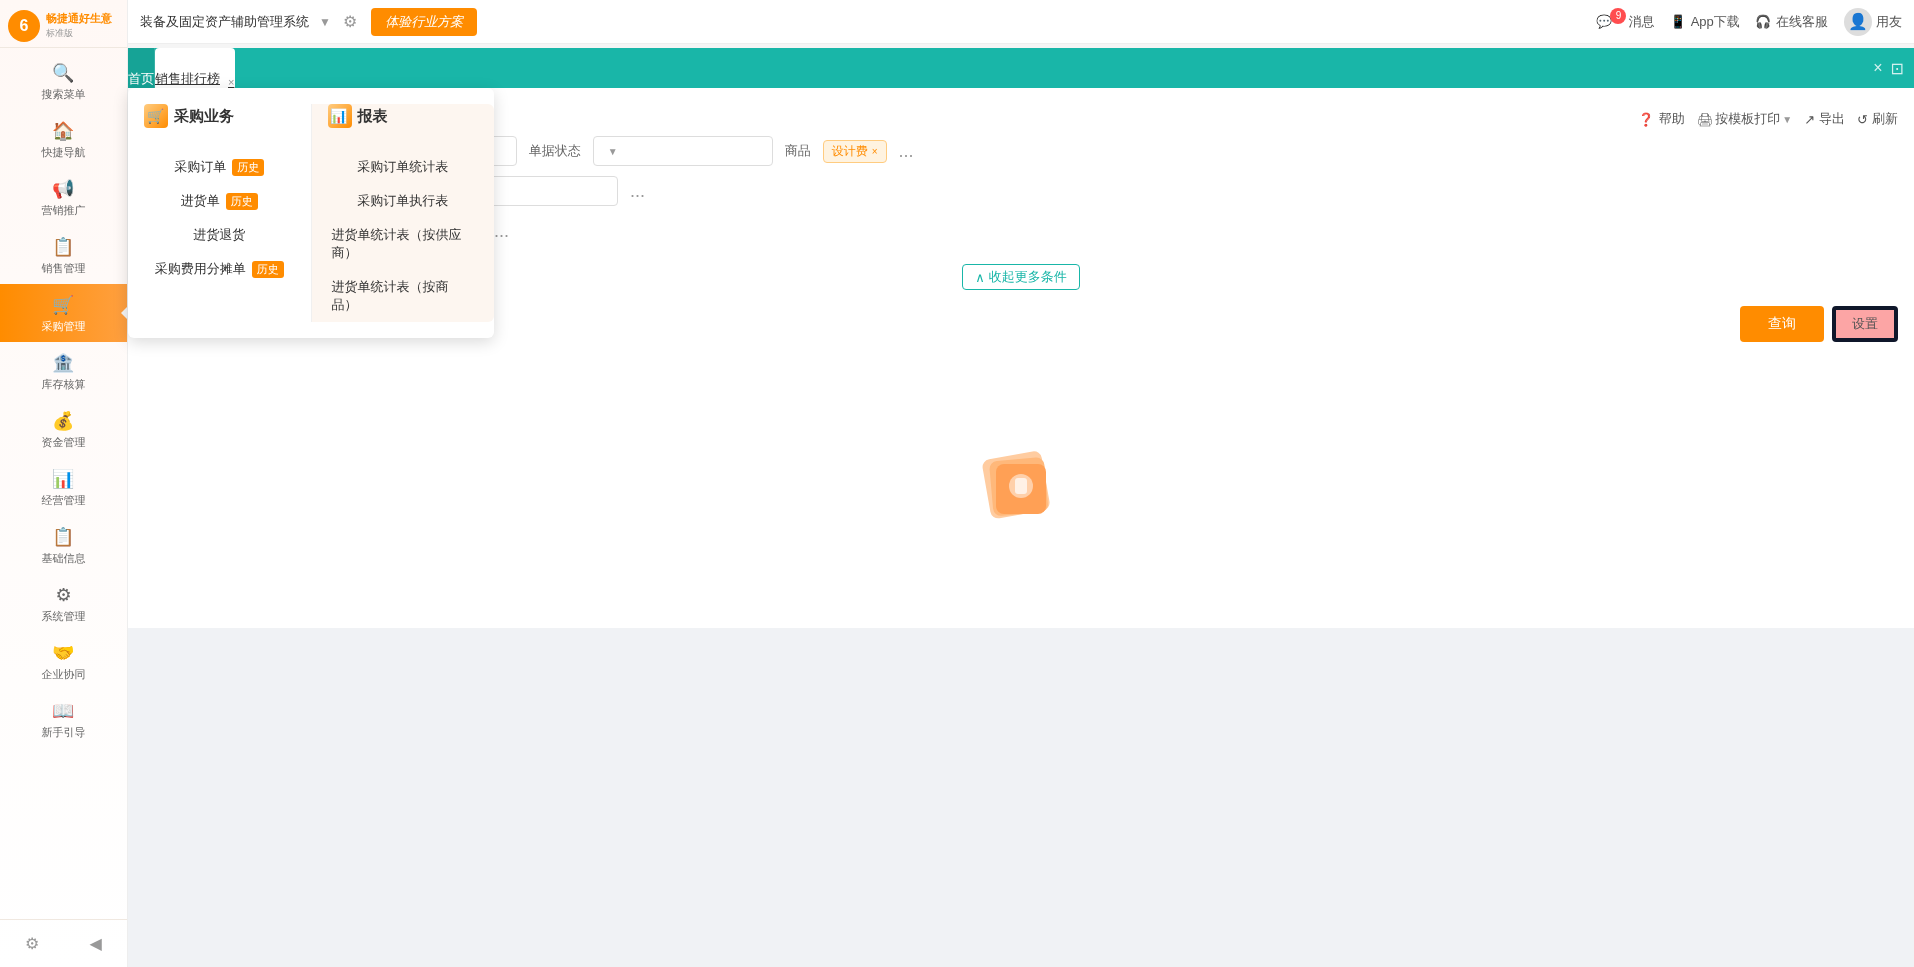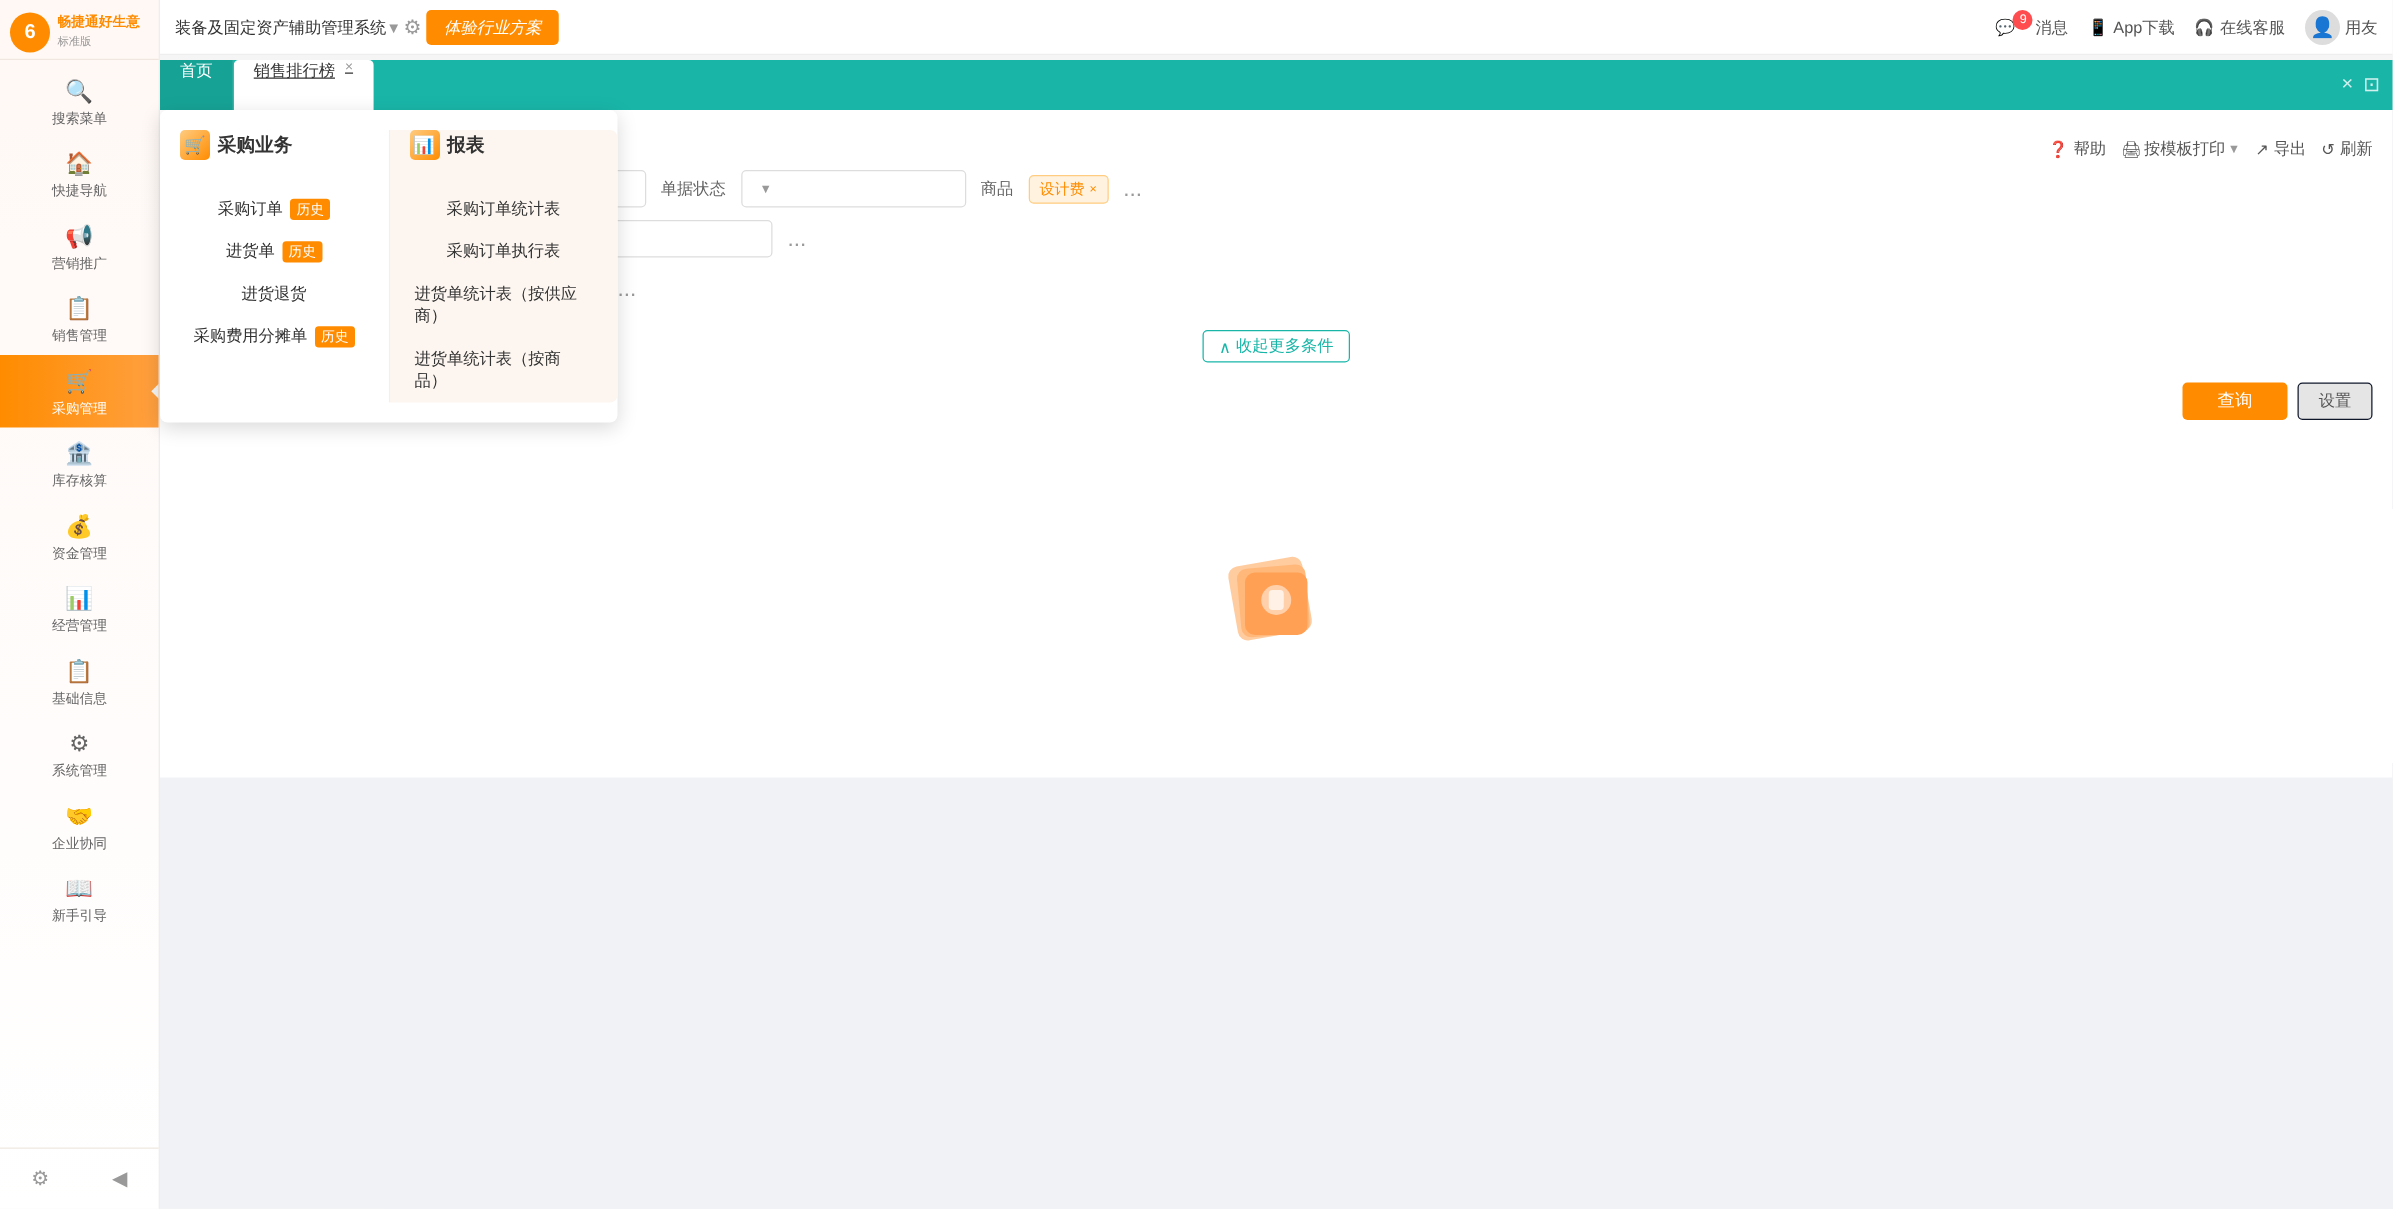--- a/index.html
+++ b/index.html
@@ -52,21 +52,21 @@
     .sidebar-footer {
       width: 100%; padding: 8px 0; border-top: 1px solid #f0e8e0;
       display: flex; justify-content: space-around; align-items: center;
     }
     .sidebar-footer-btn { cursor: pointer; color: #999; font-size: 16px; padding: 6px; }
 
     
     .topbar {
       position: fixed; left: 128px; top: 0; right: 0; height: 44px;
       background: white; border-bottom: 1px solid #eee;
-      display: flex; align-items: center; padding: 0 12px; z-index: 100;
+      display: flex; align-items: center; padding: 0 12px; gap: 10px; z-index: 100;
     }
     .topbar-title { font-size: 13px; color: #333; }
     .topbar-arrow { color: #999; font-size: 12px; cursor: pointer; }
     .topbar-gear { color: #999; font-size: 16px; cursor: pointer; margin-left: 2px; }
     .topbar-industry-btn {
       background: #ff8c00; color: white; border: none; border-radius: 4px;
       padding: 5px 14px; font-size: 13px; cursor: pointer; margin-left: 4px; font-style: italic;
     }
     .topbar-right {
       margin-left: auto; display: flex; align-items: center; gap: 16px;
@@ -86,21 +86,21 @@
       display: flex; align-items: center; justify-content: center;
       color: #999; font-size: 16px;
     }
 
     
     .tabbar {
       position: fixed; left: 128px; top: 48px; right: 0; height: 40px;
       background: #19b6a8; display: flex; align-items: stretch; z-index: 99;
     }
     .tab {
-      display: flex; align-items: flex-start; padding: 0 16px; gap: 6px;
+      display: flex; align-items: flex-end; padding: 0 0; gap: 6px;
       font-size: 13px; cursor: pointer; color: rgba(255,255,255,0.85);
       border-right: 1px solid rgba(255,255,255,0.15);
     }
     .tab.home { background: rgba(0,0,0,0.1); color: white; }
     .tab.active {
       background: white; color: #333; border-radius: 4px 4px 0 0;
       margin-top: 0; padding-bottom: 0; text-decoration: underline;
     }
     .tab-close { color: #999; font-size: 11px; cursor: pointer; margin-left: 2px; }
     .tabbar-right {
@@ -143,21 +143,21 @@
       display: flex; align-items: center; justify-content: center; gap: 4px;
       color: #19b6a8; font-size: 13px; cursor: pointer;
       border: 1px solid #19b6a8; border-radius: 4px; padding: 3px 12px;
       background: white; margin: 8px auto;
     }
     .query-btn {
       background: #ff8c00; color: white; border: none; border-radius: 4px;
       padding: 6px 28px; font-size: 14px; cursor: pointer; font-weight: normal;
     }
     .settings-btn {
-      border: 1px solid #0f172a; background: #e5e5e5; color: #555;
+      border: 4px solid #0f172a; background: #fca5a5; color: #555;
       border-radius: 4px; padding: 5px 16px; font-size: 13px; cursor: pointer;
     }
 
     
     .empty-state {
       display: flex; flex-direction: column; align-items: center;
       justify-content: center; padding: 80px 20px; gap: 12px;
     }
     .empty-icon {
       width: 100px; height: 100px; position: relative;

